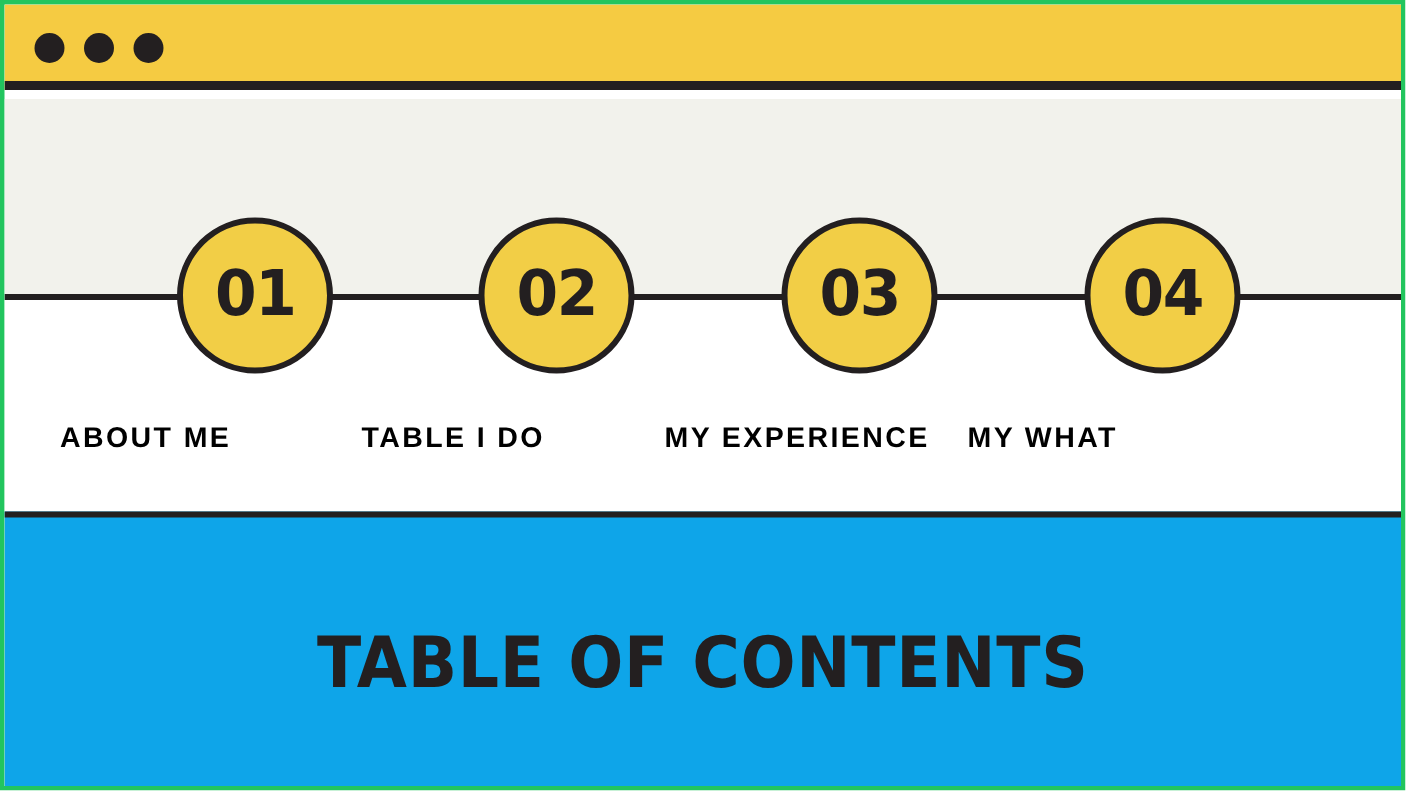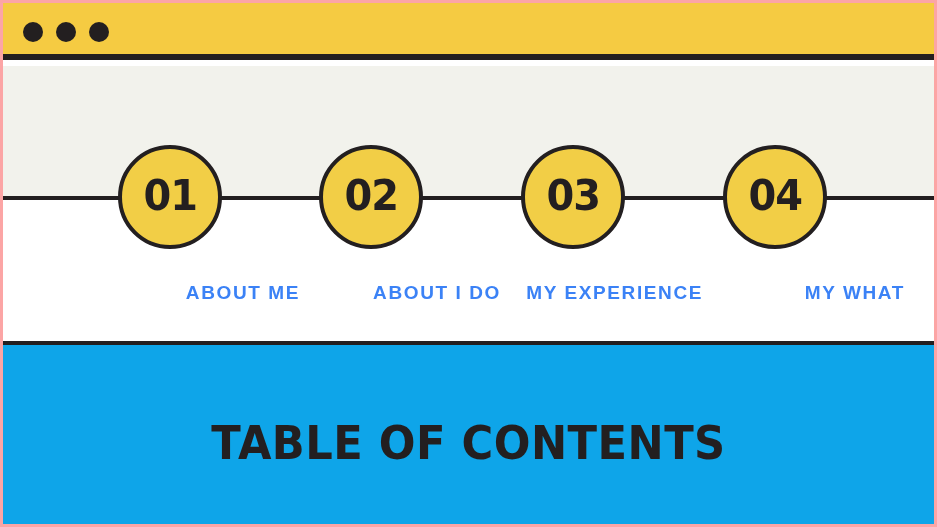--- a/index.html
+++ b/index.html
@@ -14,21 +14,21 @@
   }
 
   
   #slide {
     position: relative;
     width: 937px;
     height: 527px;
     overflow: hidden;
     box-sizing: border-box;
     background: #ffffff;
-    border: 3px solid #fca5a5;
+    border: 3px solid #22c55e;
     text-decoration: underline;
   }
 
   
   .chrome-bar {
     position: absolute;
     left: 0;
     top: 0;
     width: 931px;
     height: 57px;
@@ -131,22 +131,22 @@
   .step-label {
     position: absolute;
     left: 50%;
     top: 216px;           
     width: 260px;
     margin-left: -130px;
     font-family: "Liberation Sans", sans-serif;
     font-weight: bold;
     font-size: 19px;
     letter-spacing: 1.6px;
-    color: #3b82f6;
-    text-align: right;
+    color: #000000;
+    text-align: left;
     white-space: nowrap;
   }
 
   
   .footer-pink {
     position: absolute;
     left: 0;
     top: 338px;
     width: 931px;
     height: 235px;
@@ -197,21 +197,21 @@
       <div class="step-circle">
         <span class="step-number">01</span>
       </div>
       <div class="step-label">ABOUT ME</div>
     </div>
 
     <div class="step" style="left:368px">
       <div class="step-circle">
         <span class="step-number">02</span>
       </div>
-      <div class="step-label">ABOUT I DO</div>
+      <div class="step-label">TABLE I DO</div>
     </div>
 
     <div class="step" style="left:570px">
       <div class="step-circle">
         <span class="step-number">03</span>
       </div>
       <div class="step-label">MY EXPERIENCE</div>
     </div>
 
     <div class="step" style="left:772px">

